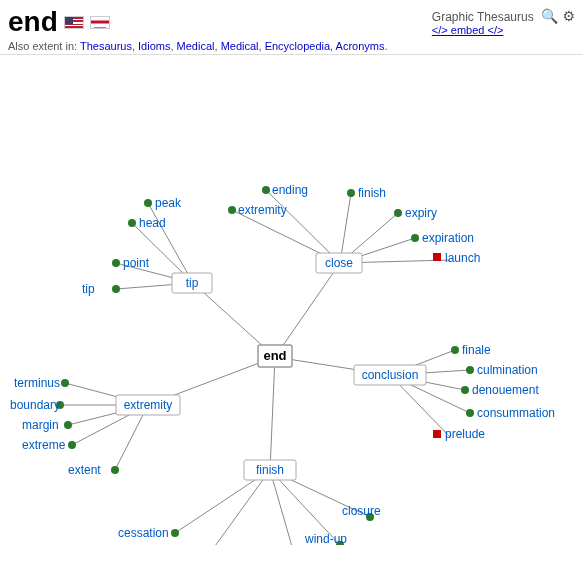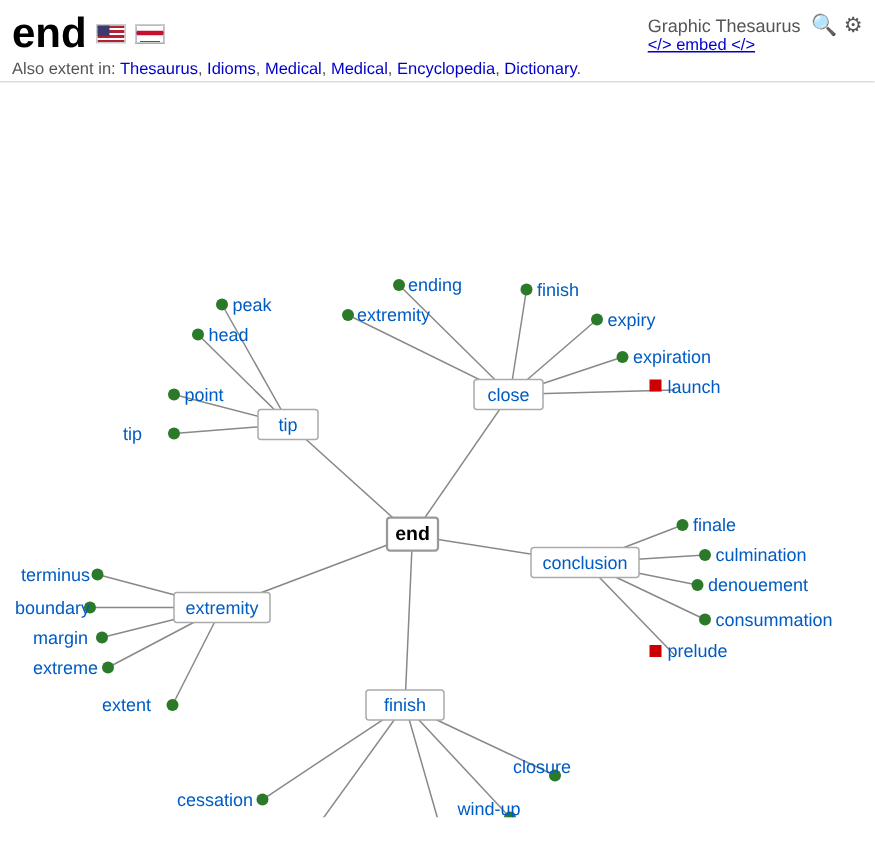--- a/index.html
+++ b/index.html
@@ -159,21 +159,21 @@
       <span class="flag flag-us"></span>
       <span class="flag flag-uk"></span>
     </div>
     <div id="also-found">
       <span>Also extent in:</span>
       <a href="#">Thesaurus</a>,
       <a href="#">Idioms</a>,
       <a href="#">Medical</a>,
       <a href="#">Medical</a>,
       <a href="#">Encyclopedia</a>,
-      <a href="#">Dictionary</a>.
+      <a href="#">Acronyms</a>.
     </div>
   </div>
   <div id="top-right">
     <span class="gt-label">Graphic Thesaurus</span>
     <span id="top-right-icons">
       <span class="icon-btn">🔍</span>
       <span class="icon-btn">⚙</span>
     </span>
     <a href="#" class="embed-link">&lt;/&gt; embed &lt;/&gt;</a>
   </div>

